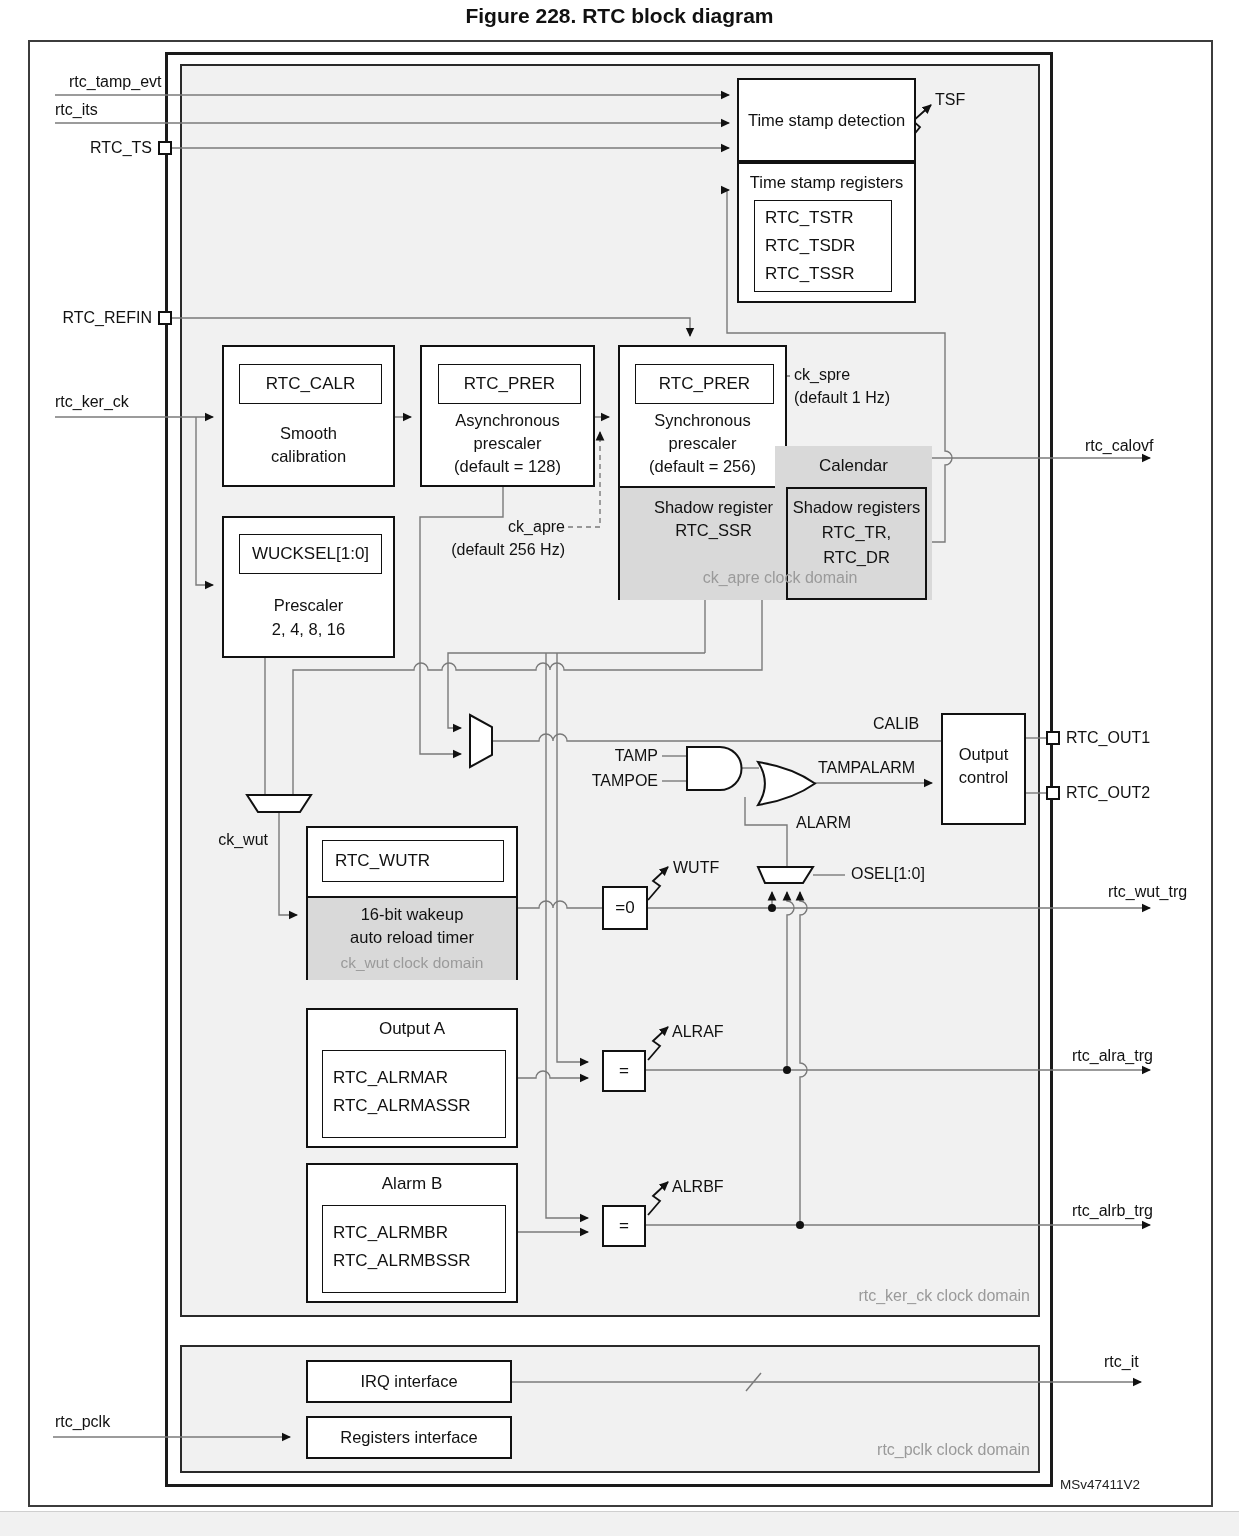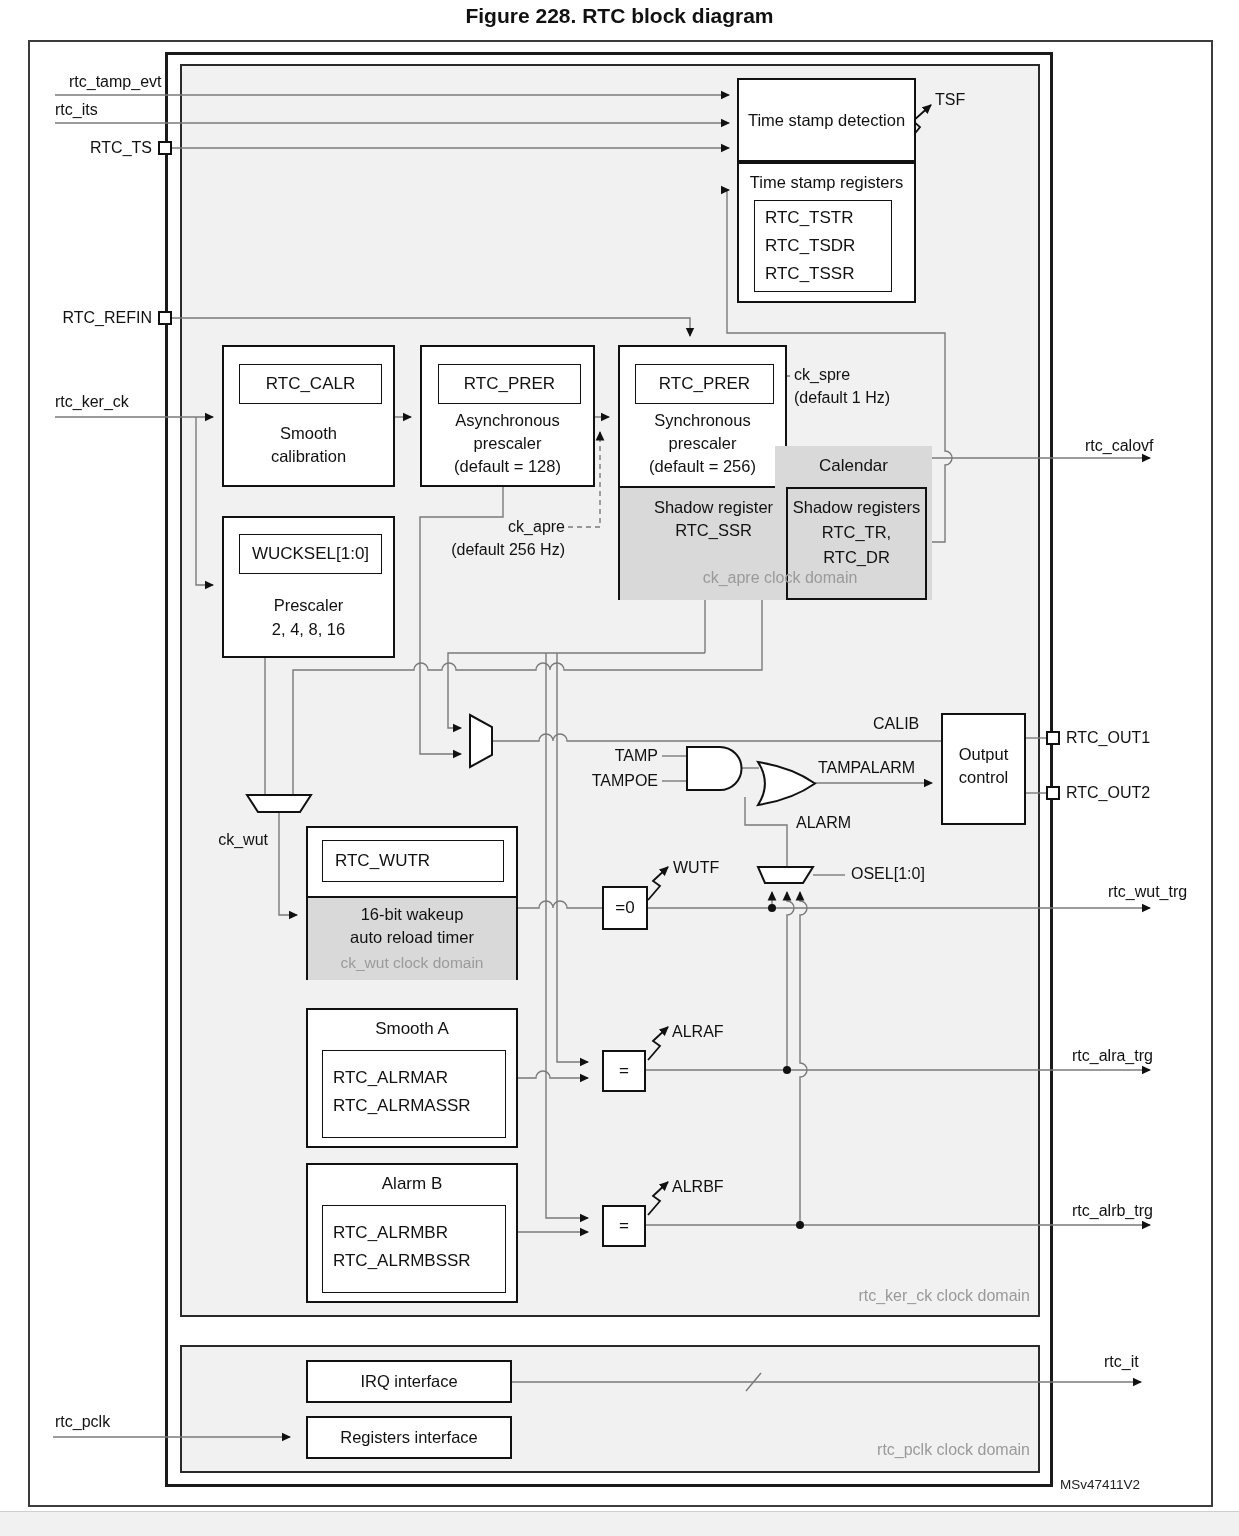--- a/index.html
+++ b/index.html
@@ -184,21 +184,21 @@
   <div class="box" style="left:306px;top:826px;width:212px;height:154px;">
     <div class="reg left" style="left:14px;top:12px;width:182px;height:42px;">RTC_WUTR</div>
     <div class="abs gray" style="left:0;top:68px;width:208px;height:82px;border-top:2px solid #111;">
       <div class="bline" style="top:5px;">16-bit wakeup</div>
       <div class="bline" style="top:28px;">auto reload timer</div>
       <div class="bline muted" style="top:53px;font-size:15.5px;">ck_wut clock domain</div>
     </div>
   </div>
 
   <div class="box" style="left:306px;top:1008px;width:212px;height:140px;">
-    <div class="bline" style="top:7px;font-size:17px;">Smooth A</div>
+    <div class="bline" style="top:7px;font-size:17px;">Output A</div>
     <div class="reg items" style="left:14px;top:40px;width:184px;height:88px;display:block;padding-top:13px;">
       <div>RTC_ALRMAR</div>
       <div>RTC_ALRMASSR</div>
     </div>
   </div>
 
   <div class="box" style="left:306px;top:1163px;width:212px;height:140px;">
     <div class="bline" style="top:7px;font-size:17px;">Alarm B</div>
     <div class="reg items" style="left:14px;top:40px;width:184px;height:88px;display:block;padding-top:13px;">
       <div>RTC_ALRMBR</div>

